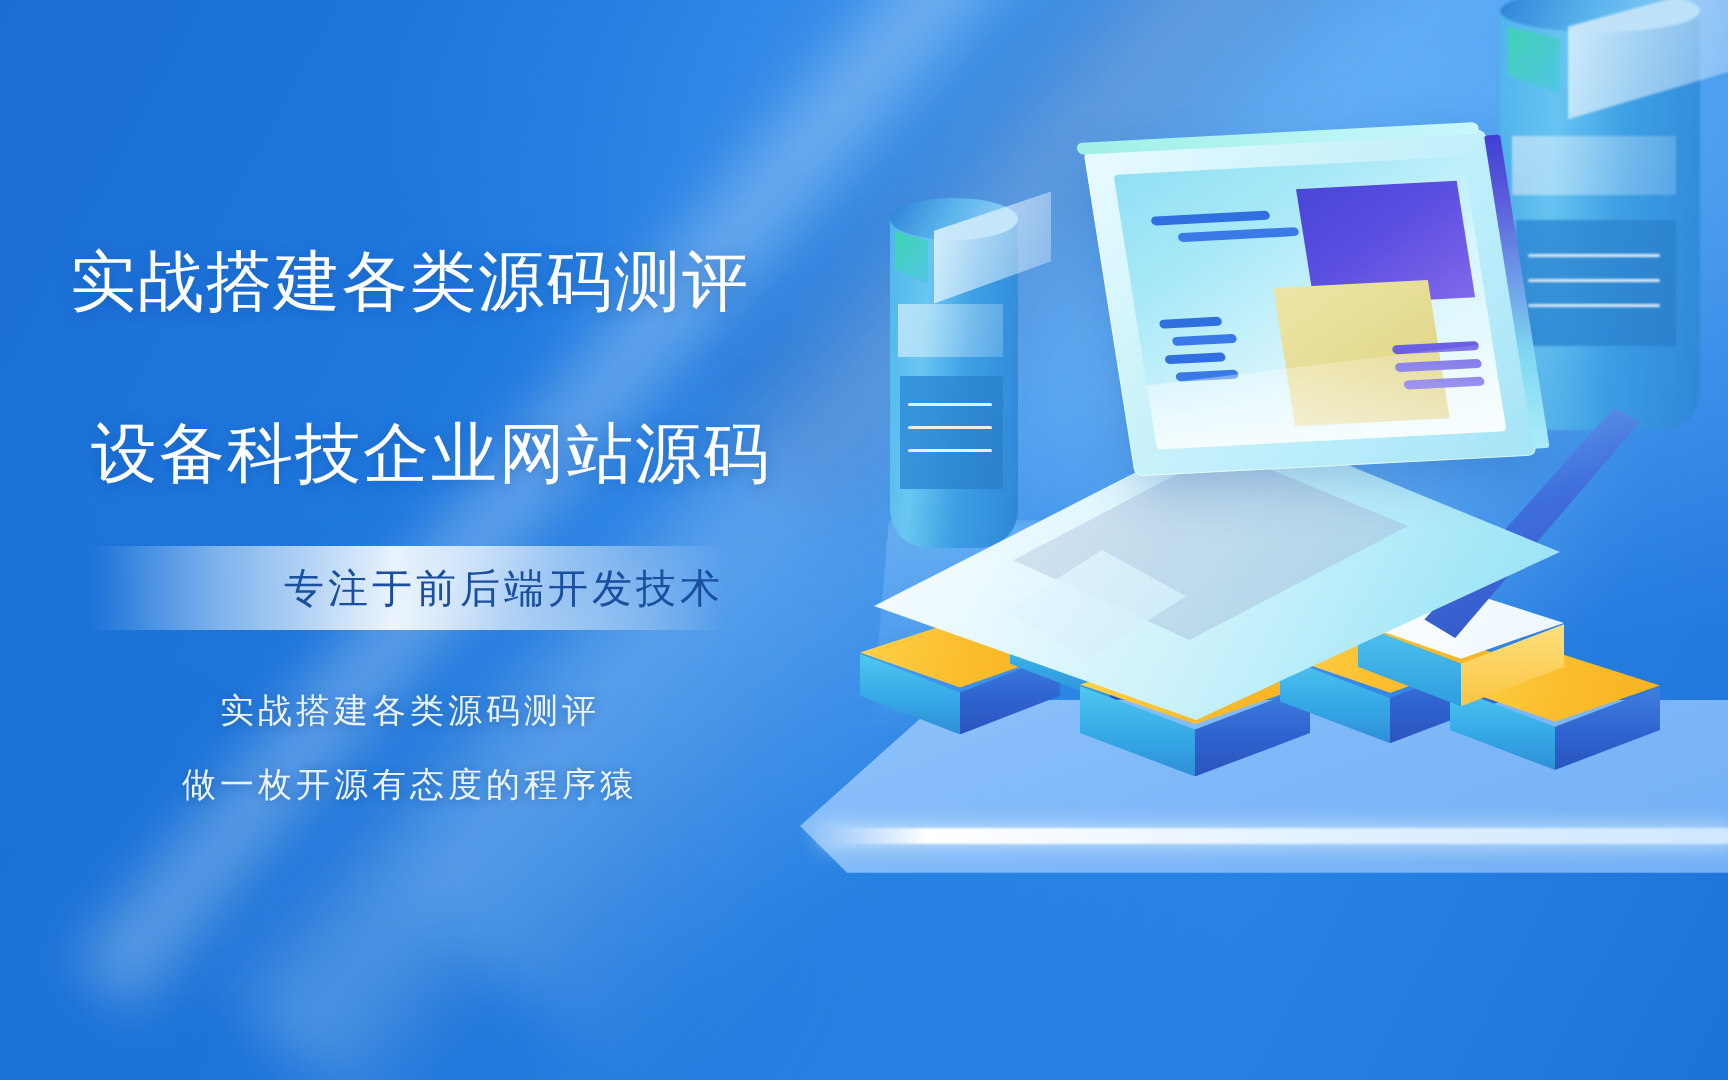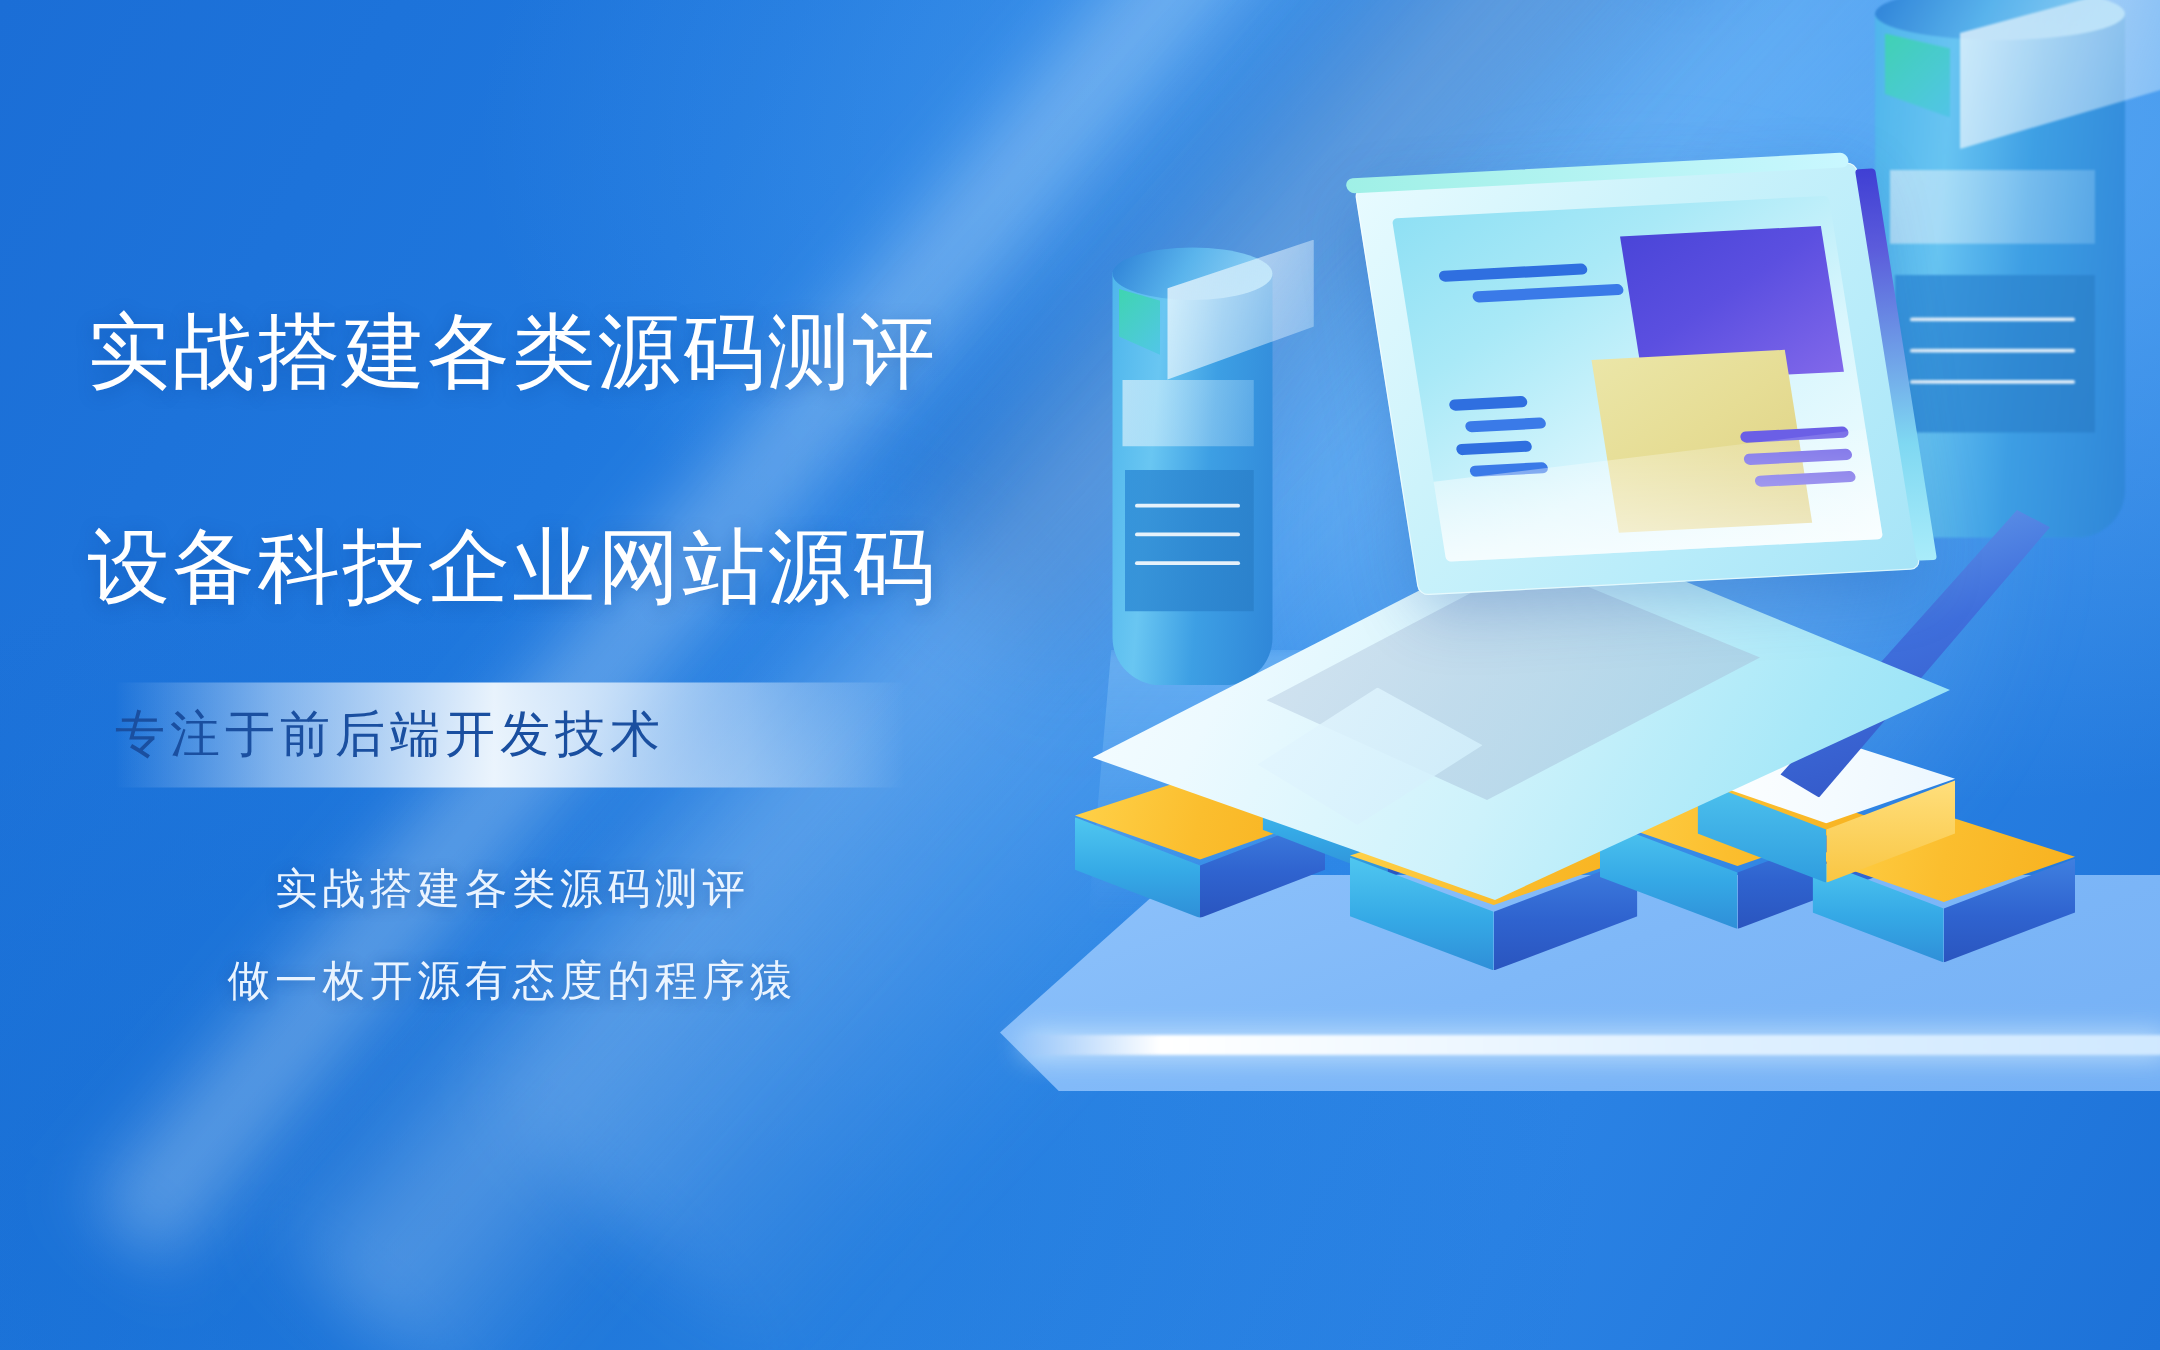--- a/index.html
+++ b/index.html
@@ -27,31 +27,31 @@
     background:radial-gradient(circle,rgba(185,225,255,.40) 0%,rgba(185,225,255,0) 68%);filter:blur(30px);}
 
   
   .textcol{position:absolute;left:0;top:0;width:820px;height:1080px;}
 
   .headline{position:absolute;left:0;width:820px;text-align:center;color:#ffffff;
     font-size:66px;line-height:1;letter-spacing:2px;font-weight:400;
     text-shadow:0 2px 14px rgba(8,60,140,.35);white-space:nowrap;}
   .h1{top:248px;}
   .h2{top:334px;}
-  .h3{top:420px;}
+  .h3{top:420px;padding-left:21px;}
 
   .subband{position:absolute;left:92px;top:546px;width:632px;height:84px;
     background:linear-gradient(90deg,
       rgba(255,255,255,0) 0%,
       rgba(225,240,255,.50) 20%,
       rgba(248,252,255,.92) 48%,
       rgba(225,240,255,.50) 80%,
       rgba(255,255,255,0) 100%);}
   .subtext{position:absolute;left:92px;top:559px;width:632px;height:58px;line-height:58px;
-    text-align:left;color:#1a4fa0;font-size:40px;letter-spacing:4px;white-space:nowrap;}
+    text-align:right;color:#1a4fa0;font-size:40px;letter-spacing:4px;white-space:nowrap;}
 
   .tagline{position:absolute;left:0;width:820px;text-align:center;color:#eaf4ff;
     font-size:34px;letter-spacing:4px;white-space:nowrap;
     text-shadow:0 1px 10px rgba(10,60,140,.45);}
   .t1{top:688px;}
   .t2{top:762px;}
 
   
   .art{position:absolute;left:760px;top:0;width:968px;height:1080px;}
 

